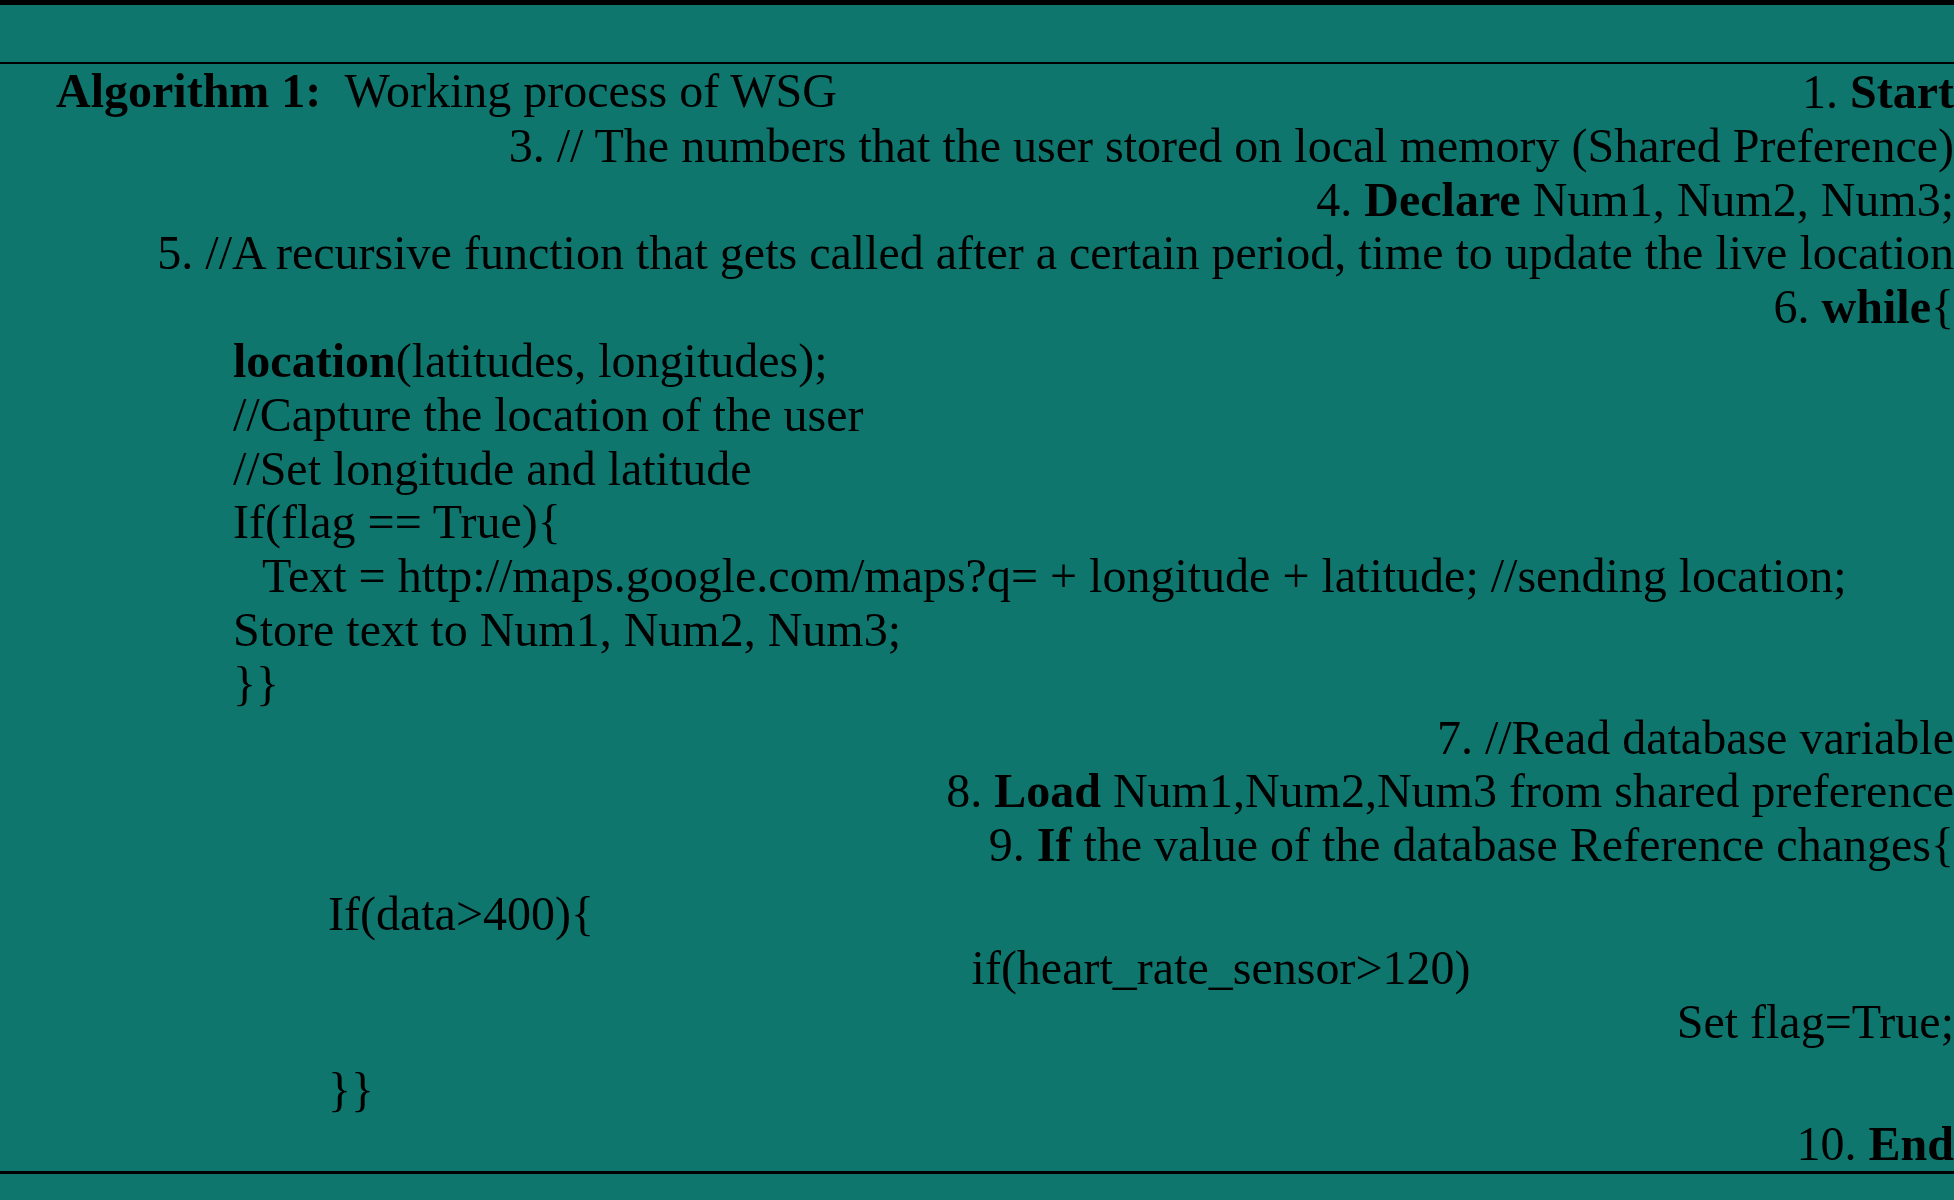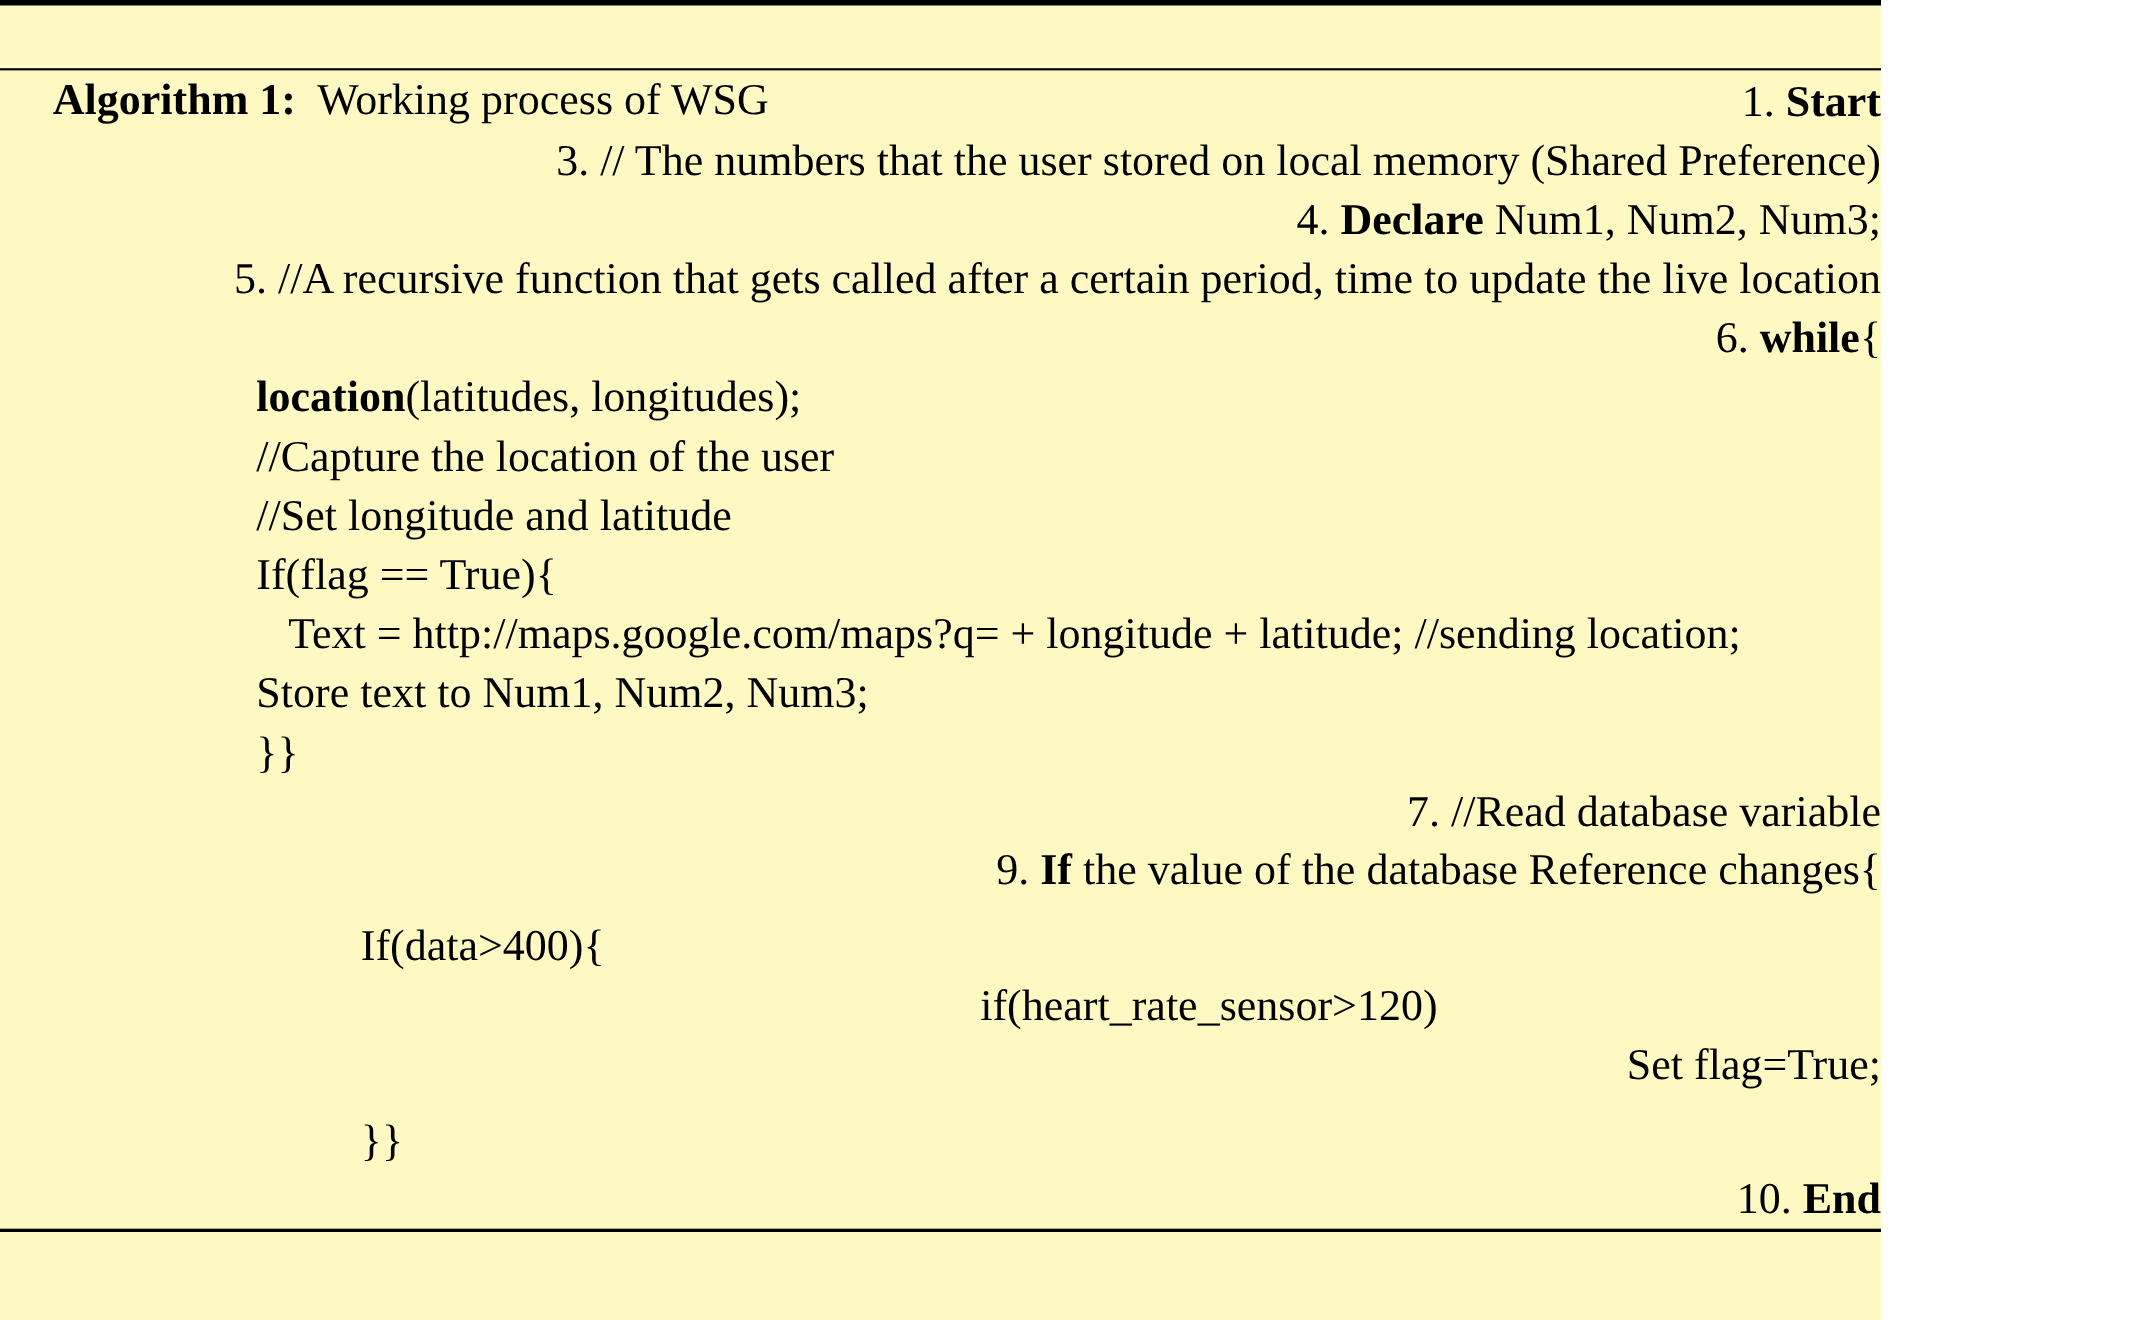--- a/index.html
+++ b/index.html
@@ -2,26 +2,26 @@
 <html><head>
 <meta charset="utf-8">
 <style>
   html, body {
     margin: 0;
     padding: 0;
     background: #ffffff;
   }
   .page {
     position: relative;
-    width: 1710px;
+    width: 1954px;
     height: 1200px;
-    background: #fef9c3;
+    background: #0f766e;
     color: #000000;
     font-family: "Liberation Serif", serif;
-    font-size: 40px;
+    font-size: 48px;
     box-sizing: border-box;
     overflow: hidden;
   }
   .top-rule {
     width: 100%;
     height: 0;
     border-top: 5px solid #000000;
   }
   .title-row {
     height: 57px;
@@ -69,20 +69,21 @@
       <div class="line ind-num"><span>5. //A recursive function that gets called after a certain period, time to update the live location</span></div>
       <div class="line ind-num"><span>6. </span><span class="b">while</span><span>{</span></div>
       <div class="line ind-body"><span class="b">location</span><span>(latitudes, longitudes);</span></div>
       <div class="line ind-body"><span>//Capture the location of the user</span></div>
       <div class="line ind-body"><span>//Set longitude and latitude</span></div>
       <div class="line ind-body"><span>If(flag == True){</span></div>
       <div class="line ind-text"><span>Text = http://maps.google.com/maps?q= + longitude + latitude; //sending location;</span></div>
       <div class="line ind-body"><span>Store text to Num1, Num2, Num3;</span></div>
       <div class="line ind-body"><span>}}</span></div>
       <div class="line ind-num"><span>7. //Read database variable</span></div>
+      <div class="line ind-num"><span>8. </span><span class="b">Load</span><span> Num1,Num2,Num3 from shared preference</span></div>
       <div class="line ind-num"><span>9. </span><span class="b">If</span><span> the value of the database Reference changes{</span></div>
       <div class="line ind-l2"><span>If(data&gt;400){</span></div>
       <div class="line ind-l3"><span>if(heart_rate_sensor&gt;120)</span></div>
       <div class="line ind-l4"><span>Set flag=True;</span></div>
       <div class="line ind-l2"><span>}}</span></div>
       <div class="line ind-num"><span>10. </span><span class="b">End</span></div>
     </div>
   <div class="bottom-rule"></div>
 </div>
 

